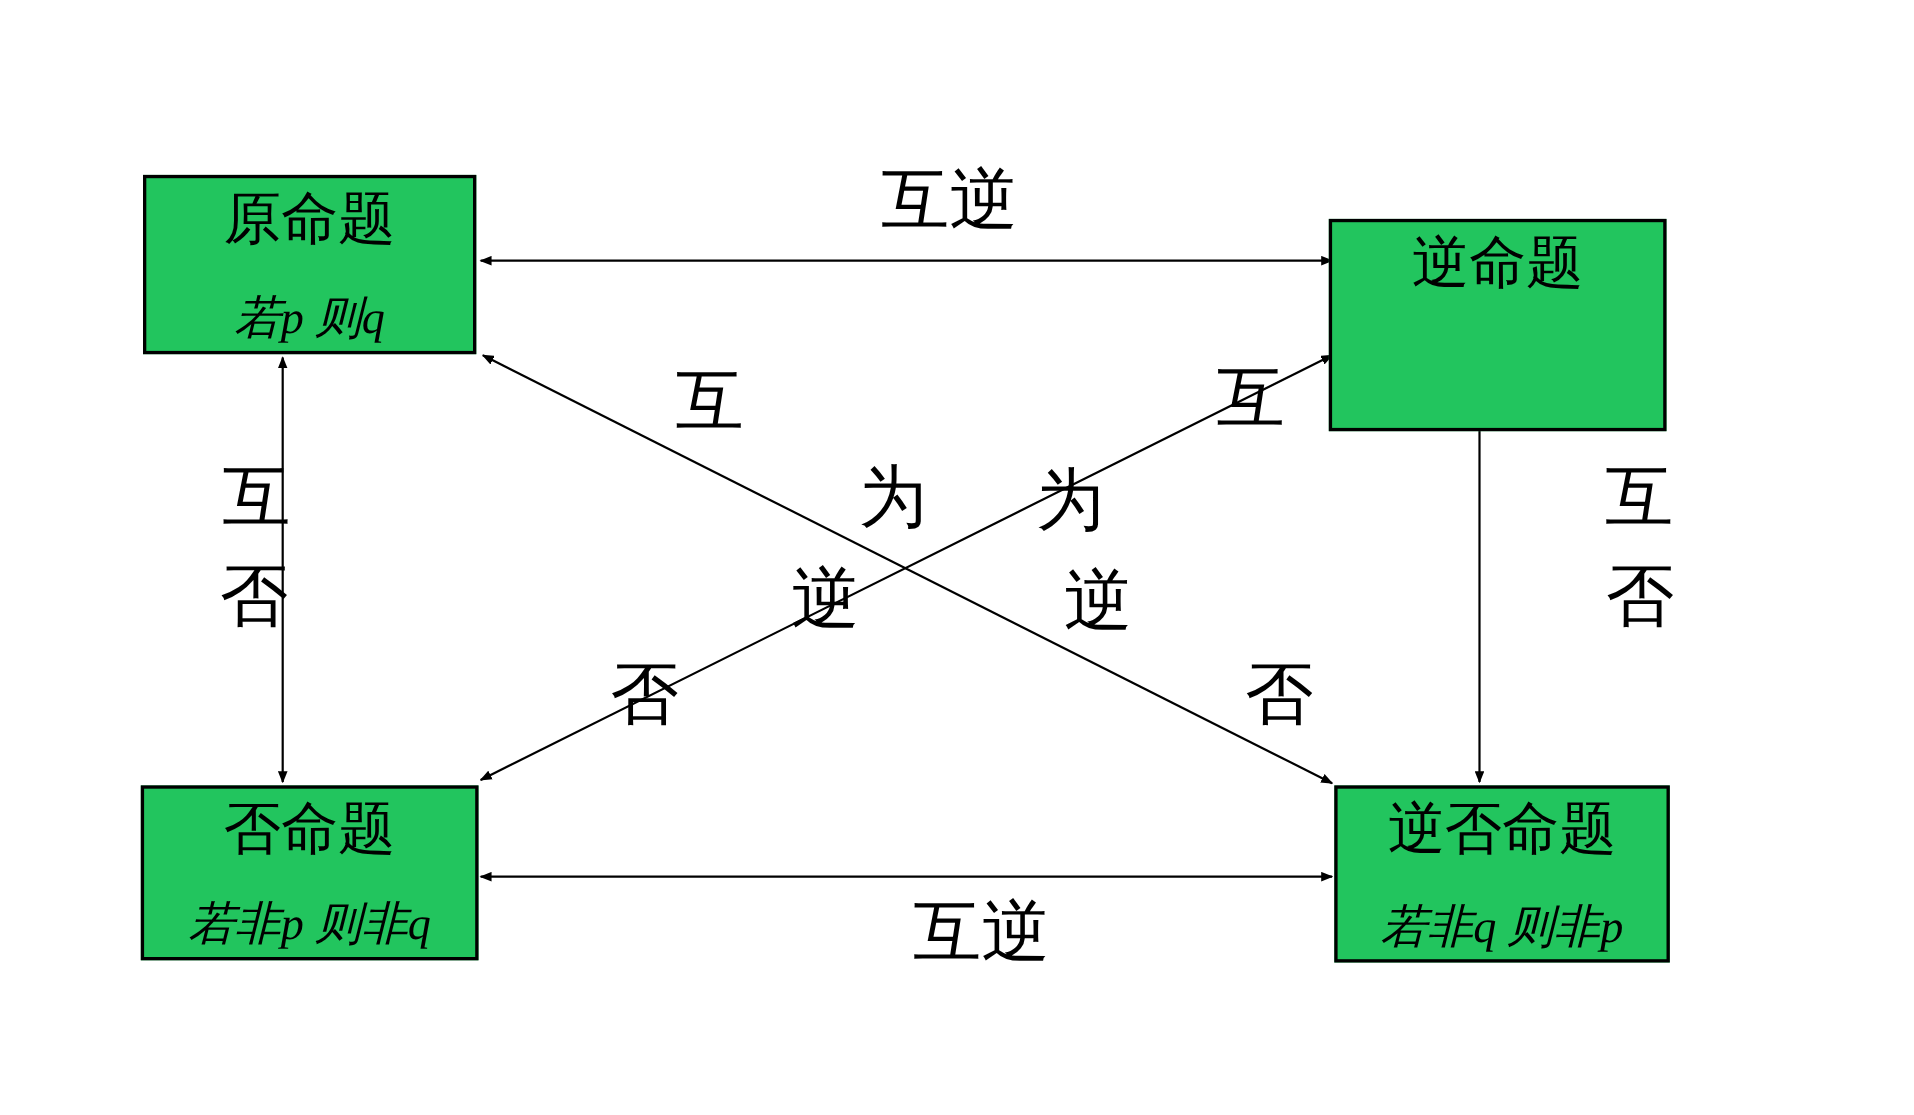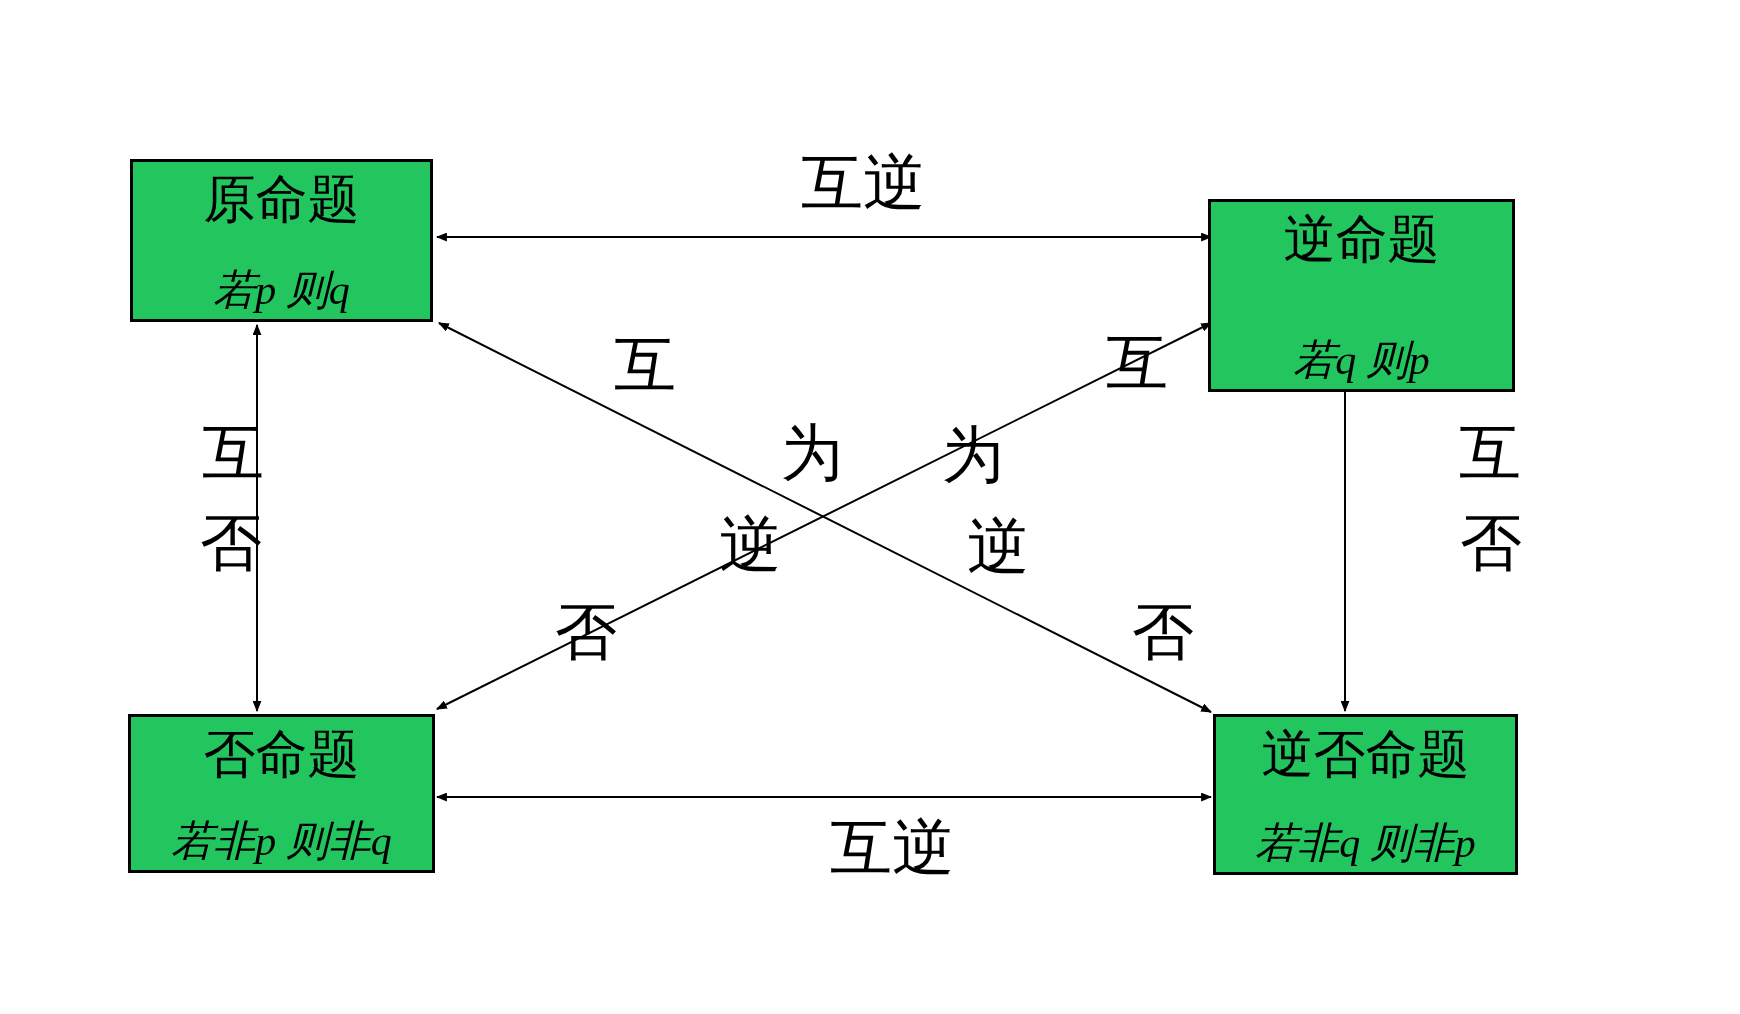--- a/index.html
+++ b/index.html
@@ -95,21 +95,20 @@
     <line x1="437" y1="709" x2="1211" y2="323" stroke="#000000" stroke-width="2" marker-start="url(#arr)" marker-end="url(#arr)"></line>
   </svg>
 
   <div class="prop-box box-tl">
     <div class="box-title">原命题</div>
     <div class="box-formula">若p 则q</div>
   </div>
 
   <div class="prop-box box-tr">
     <div class="box-title">逆命题</div>
-    <div class="box-formula">若q 则p</div>
   </div>
 
   <div class="prop-box box-br">
     <div class="box-title">逆否命题</div>
     <div class="box-formula">若非q 则非p</div>
   </div>
 
   <div class="prop-box box-bl">
     <div class="box-title">否命题</div>
     <div class="box-formula">若非p 则非q</div>

